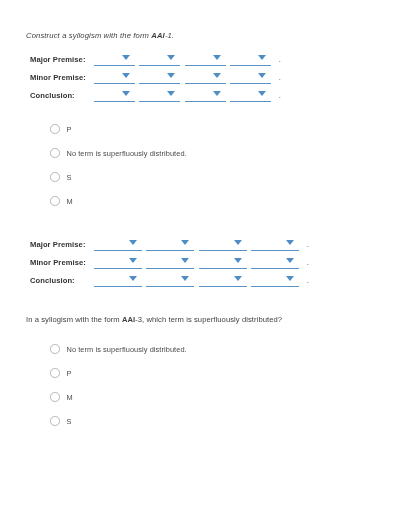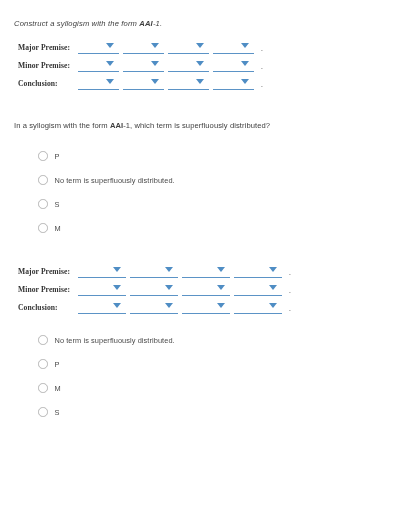--- a/index.html
+++ b/index.html
@@ -13,21 +13,21 @@
     font-family: "Liberation Sans", sans-serif;
     color: #3b3b3b;
     overflow: hidden;
     position: relative;
   }
 
   .page {
     width: 357px;
     height: 510px;
     box-sizing: border-box;
-    padding: 0;
+    padding: 12px;
     position: relative;
   }
 
   
   .exercise {
     padding: 0 12px;
   }
   .exercise.first { padding-top: 18px; }
   .exercise.second { padding-top: 13px; }
 
@@ -42,21 +42,21 @@
   .prompt .bold {
     font-weight: bold;
     font-style: italic;
   }
 
   
   .premise-table {
     margin-top: 9px;
     border-collapse: collapse;
   }
-  .premise-row { height: 16px; font-family: Liberation Serif, serif; }
+  .premise-row { height: 16px; }
 
   .premise-label {
     font-size: 7.6px;
     font-weight: bold;
     color: #333333;
     white-space: nowrap;
     padding: 0 0 0 6px;
     letter-spacing: .01em;
     vertical-align: middle;
   }
@@ -176,21 +176,20 @@
             <span class="select-underline w-major"><span class="caret"></span></span>
             <span class="select-underline w-major"><span class="caret"></span></span>
             <span class="select-underline w-major"><span class="caret"></span></span>
             <span class="select-underline w-major"><span class="caret"></span></span>
             <span class="period">.</span>
           </td>
         </tr>
       </tbody>
     </table>
 
-    <p class="question"><span>In a syllogism with the form </span><span class="bold">AAI</span><span>-1, which term is superfluously distributed?</span></p>
 
     <ul class="options">
       <li class="option">
         <span class="radio"></span>
         <span class="option-label">P</span>
       </li>
       <li class="option">
         <span class="radio"></span>
         <span class="option-label">No term is superfluously distributed.</span>
       </li>
@@ -236,20 +235,21 @@
             <span class="select-underline w-wide"><span class="caret"></span></span>
             <span class="select-underline w-wide"><span class="caret"></span></span>
             <span class="select-underline w-wide"><span class="caret"></span></span>
             <span class="select-underline w-wide"><span class="caret"></span></span>
             <span class="period">.</span>
           </td>
         </tr>
       </tbody>
     </table>
 
+    <p class="question"><span>In a syllogism with the form </span><span class="bold">AAI</span><span>-3, which term is superfluously distributed?</span></p>
 
     <ul class="options">
       <li class="option">
         <span class="radio"></span>
         <span class="option-label">No term is superfluously distributed.</span>
       </li>
       <li class="option">
         <span class="radio"></span>
         <span class="option-label">P</span>
       </li>

